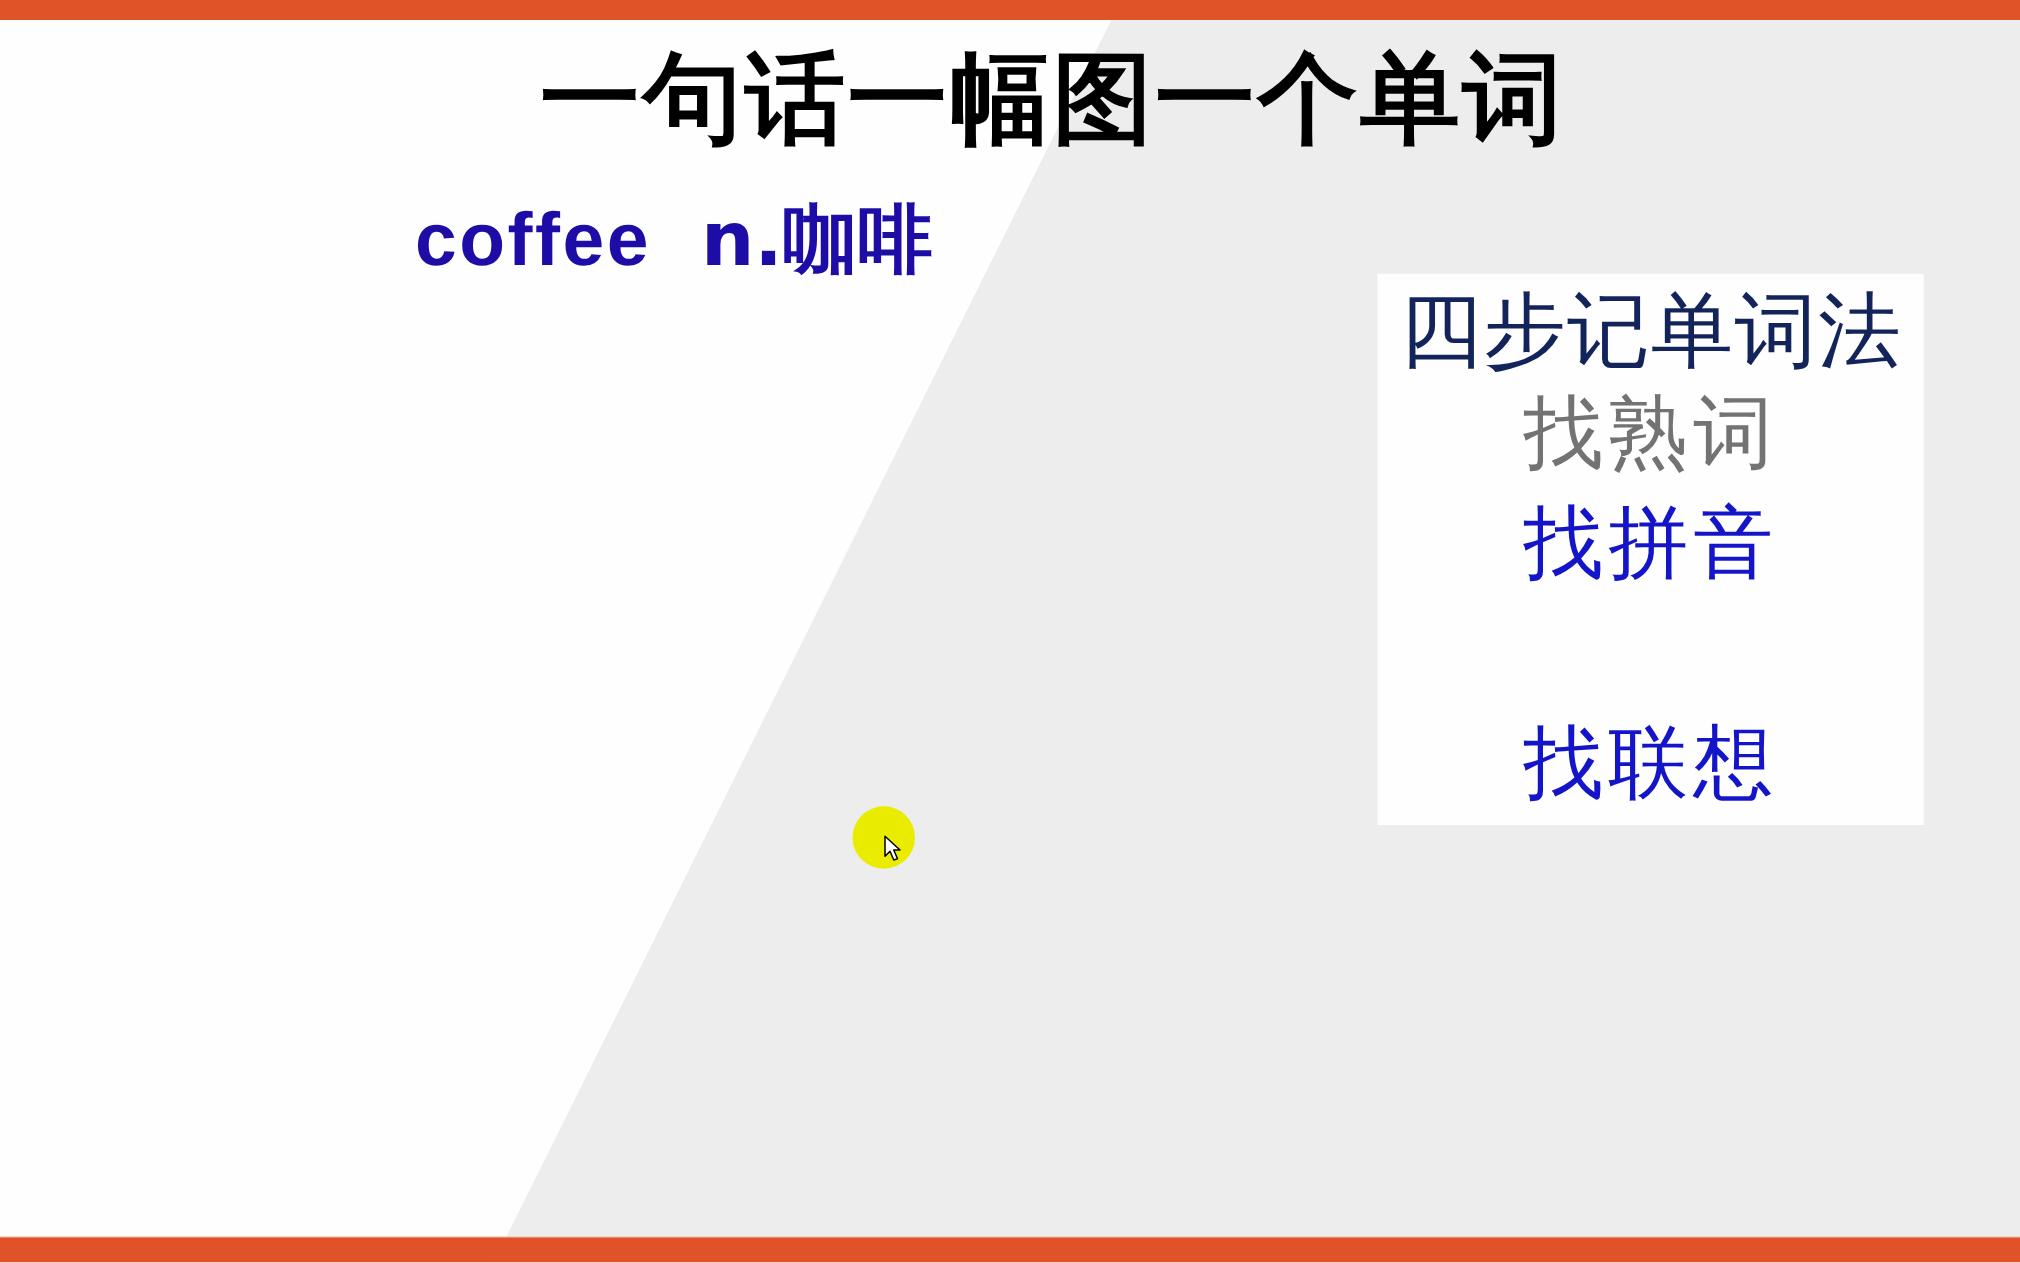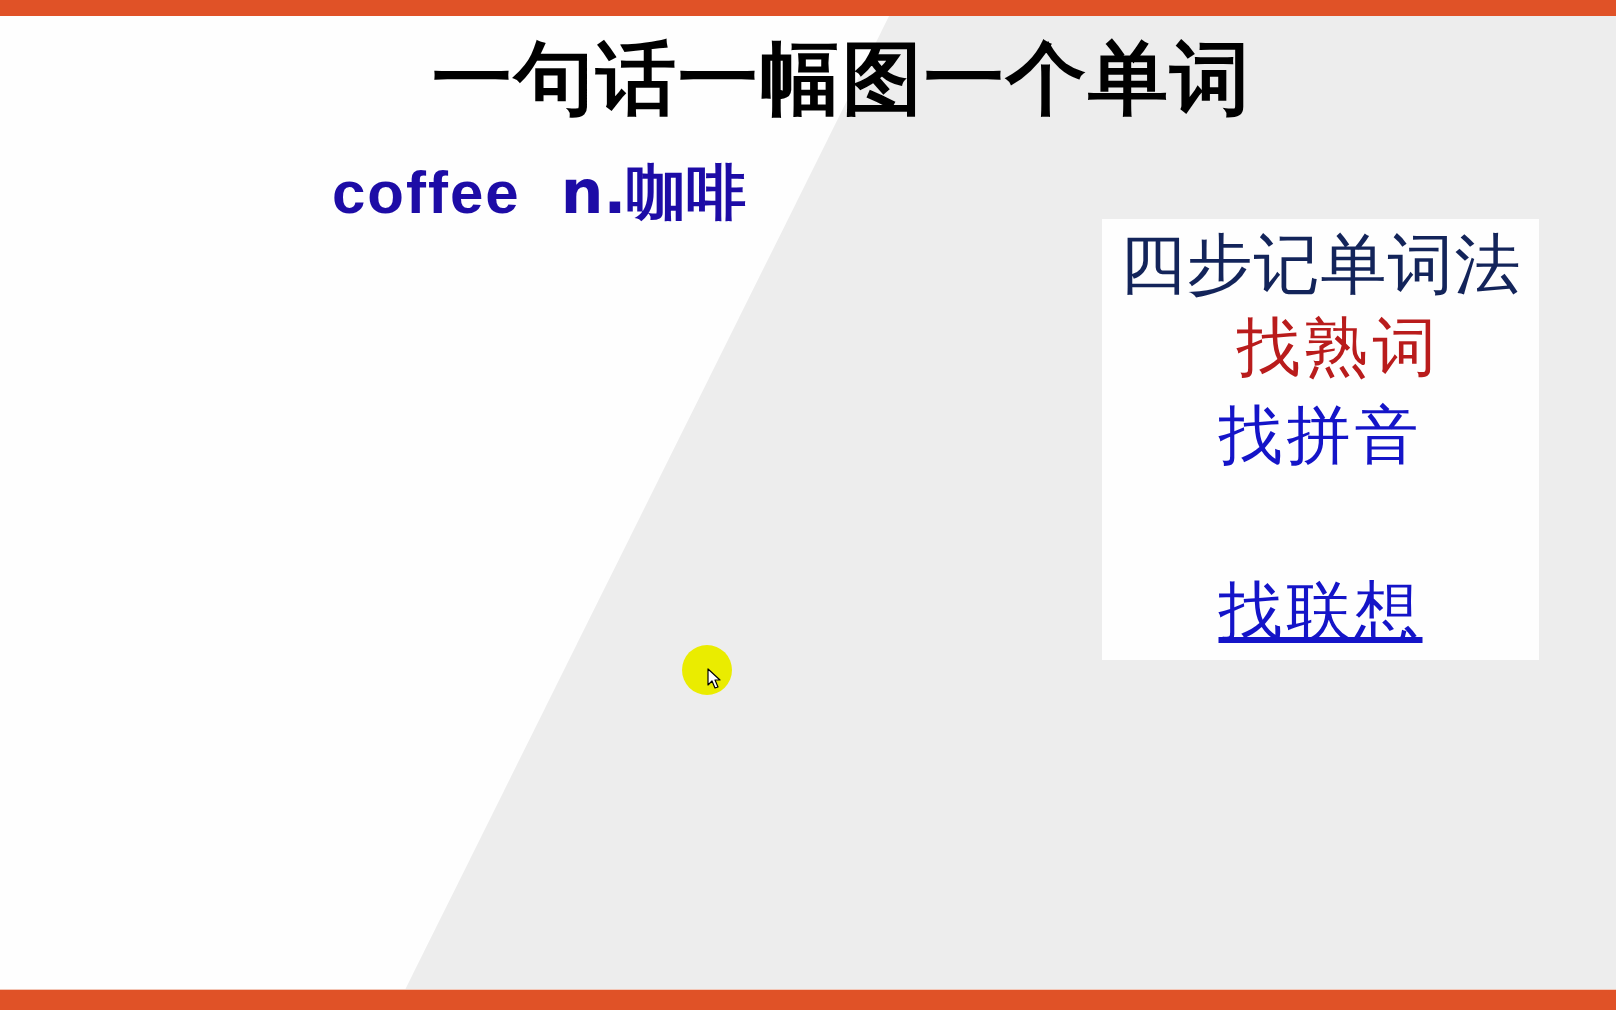--- a/index.html
+++ b/index.html
@@ -38,21 +38,21 @@
     font-family:"DejaVu Serif", serif;
   }
   .method-title {
     position:absolute; left:0; top:6px; width:437px; white-space:nowrap;
     font-size:66px; line-height:80px; color:#13245a; letter-spacing:1px;
   }
   .step {
     position:absolute; left:0; width:437px; white-space:nowrap;
     font-size:64px; line-height:80px; letter-spacing:4px;
   }
-  .step.red { color:#b91c1c;padding-left:18px; }
+  .step.red { color:#737373; }
   .step.blue { color:#1414c8; }
   .cursor-highlight {
     position:absolute; left:682px; top:645px; width:50px; height:50px; border-radius:50%;
     background:#eaec00;
   }
   .cursor {
     position:absolute; left:707px; top:668px; width:16px; height:22px;
   }
 </style>
 </head>
@@ -65,19 +65,19 @@
 <div class="title">一句话一幅图一个单词</div>
 
 <div class="word-line">
   <span class="word">coffee</span><span class="meaning">n.咖啡</span>
 </div>
 
 <div class="method-box">
   <div class="method-title">四步记单词法</div>
   <div class="step red" style="top:88px;">找熟词</div>
   <div class="step blue" style="top:176px;">找拼音</div>
-  <div class="step blue" style="top:352px;text-decoration:underline;">找联想</div>
+  <div class="step blue" style="top:352px;">找联想</div>
 </div>
 
 <div class="cursor-highlight"></div>
 <svg class="cursor" viewBox="0 0 16 22">
   <path d="M1 1 L1 17 L5 13 L8 20 L11 19 L8 12 L13 12 Z" fill="#ffffff" stroke="#000000" stroke-width="1.2" stroke-linejoin="round"></path>
 </svg>
 
 </body></html>

